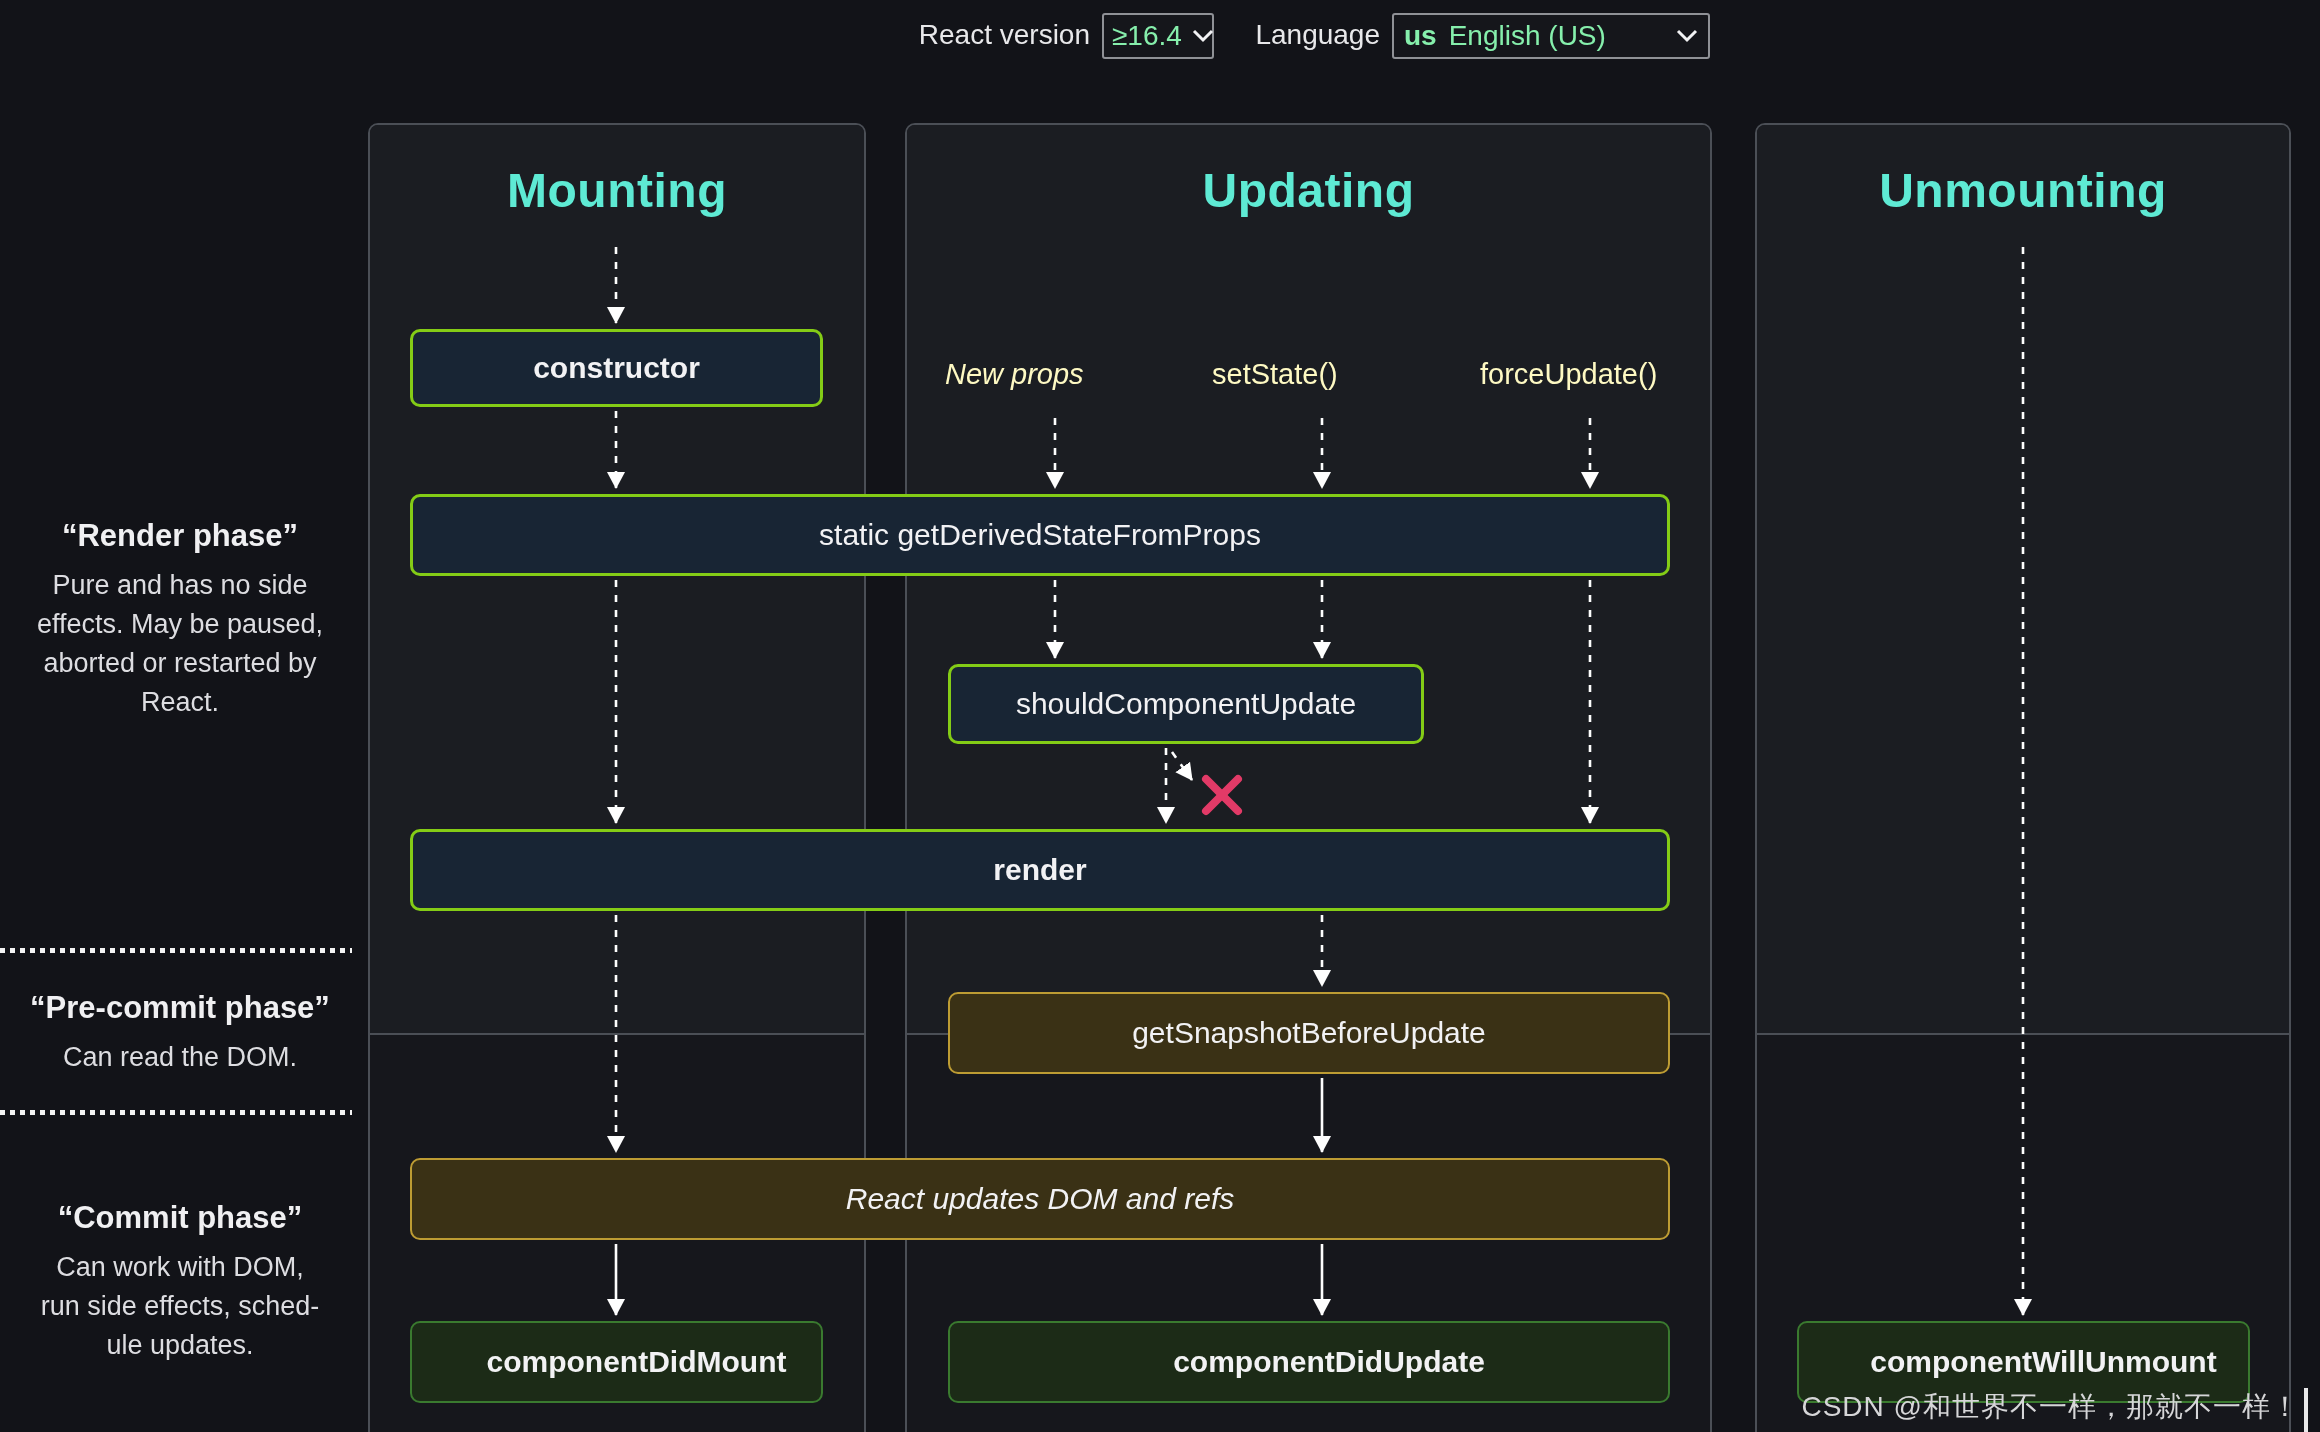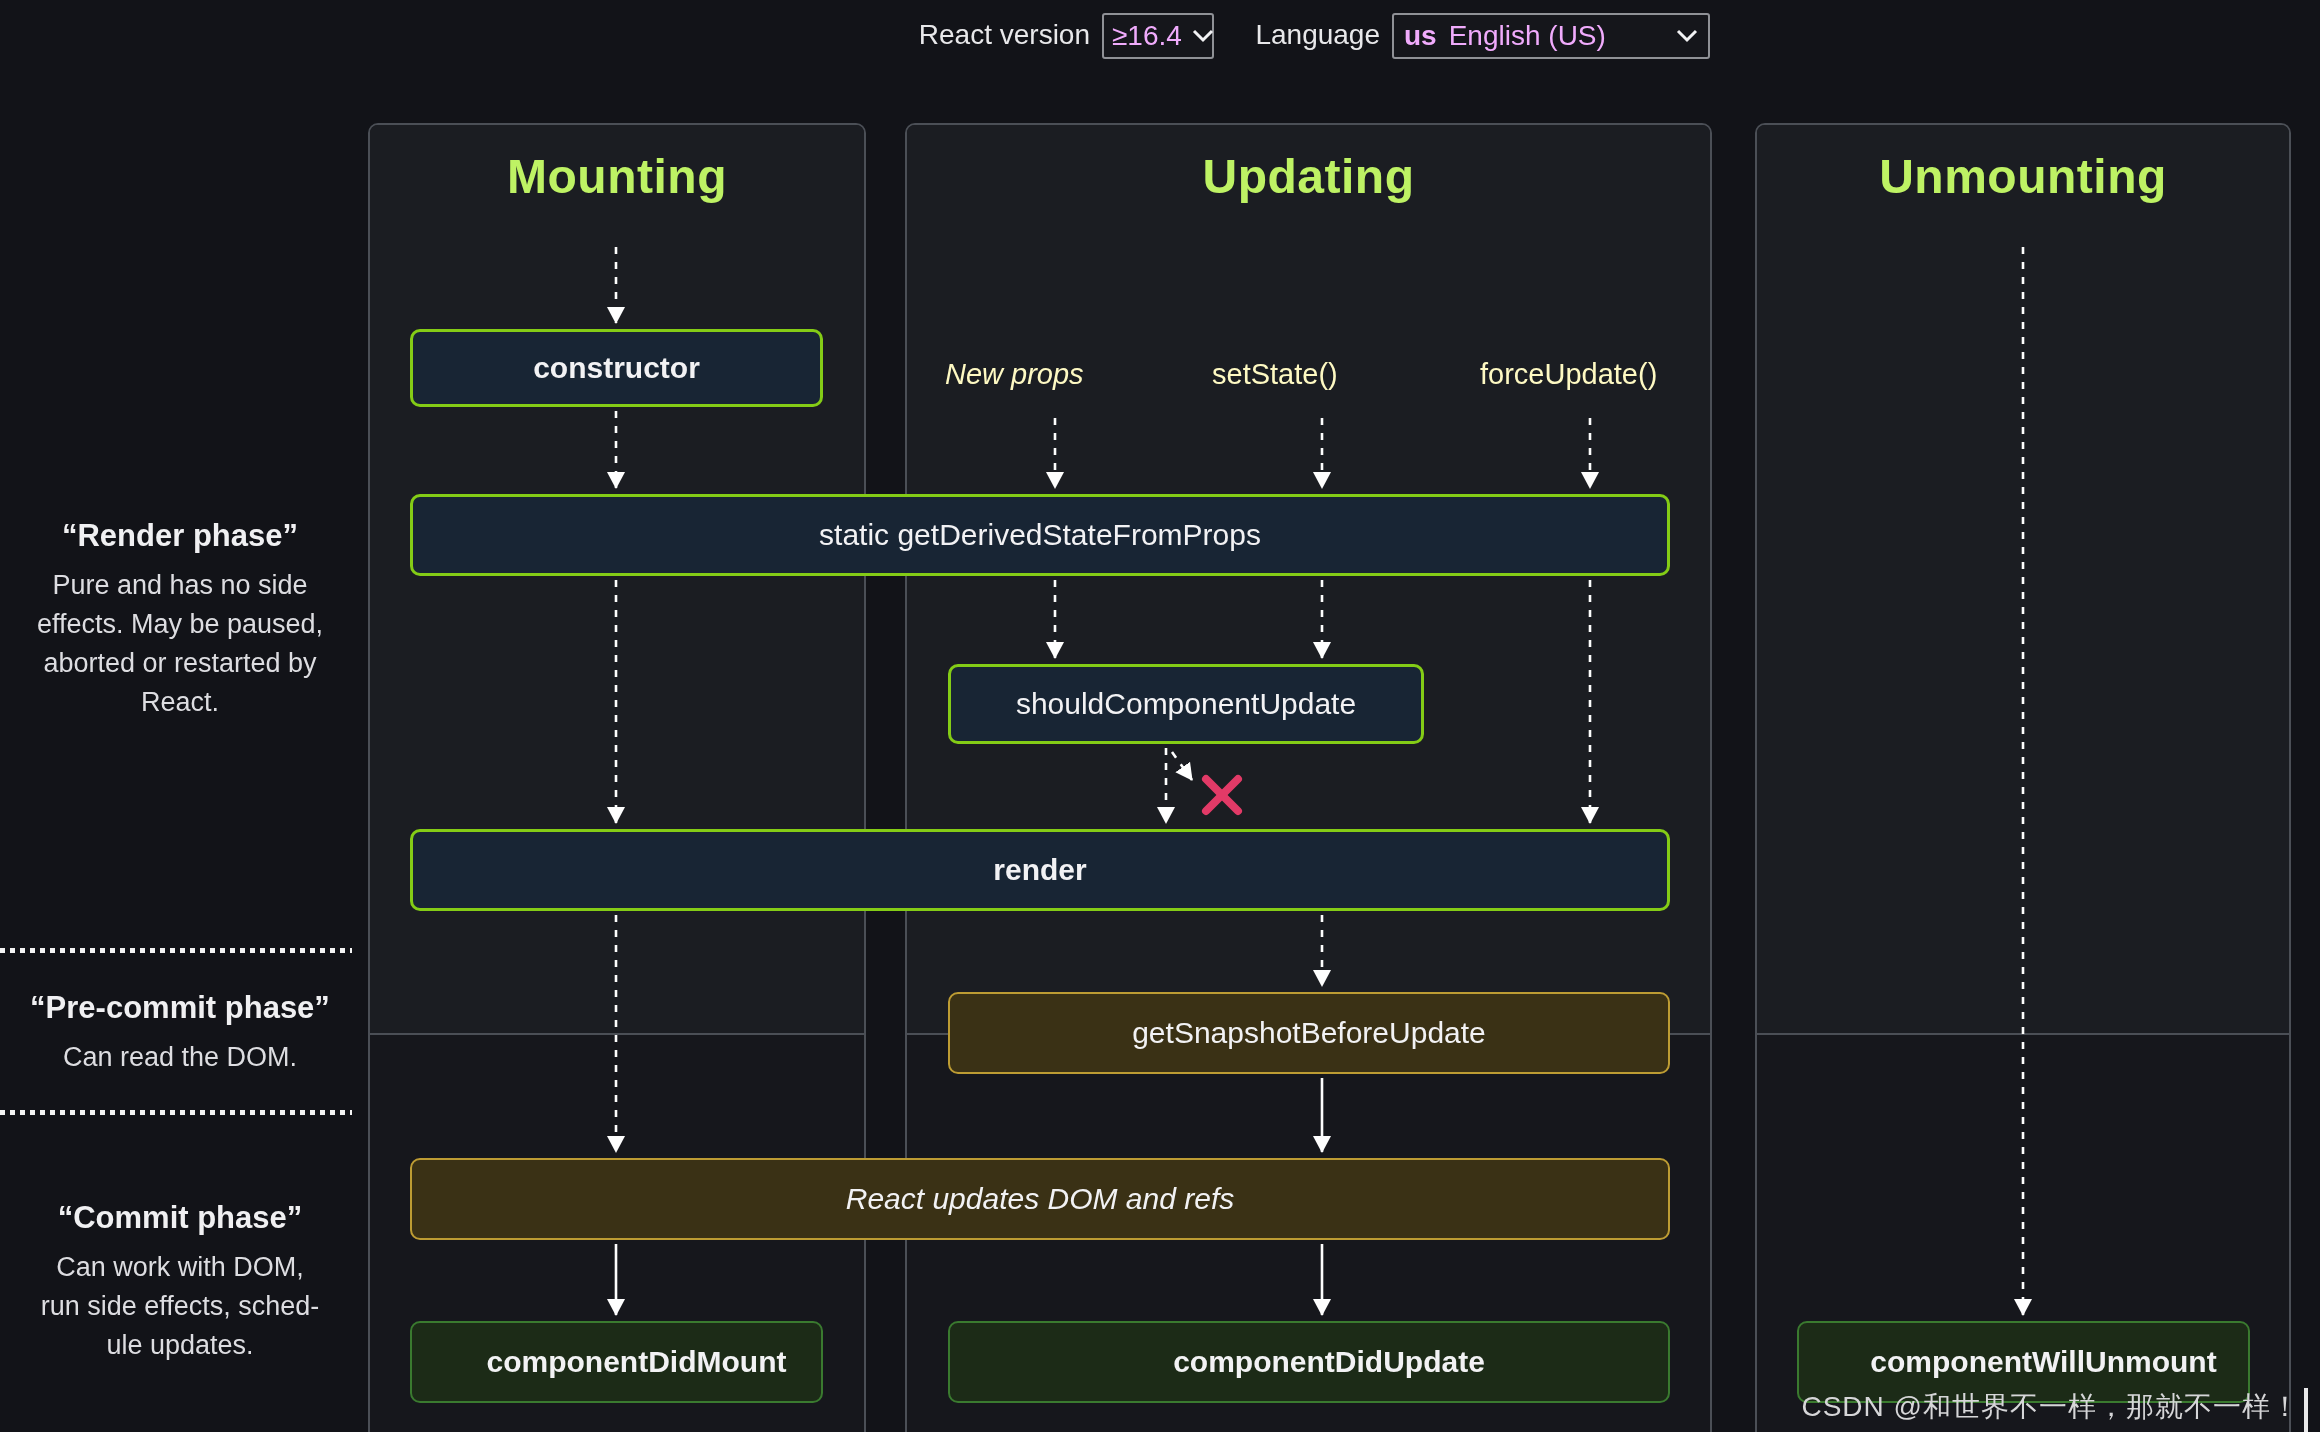--- a/index.html
+++ b/index.html
@@ -7,37 +7,37 @@
     position:relative; width:2320px; height:1432px; overflow:hidden;
     background:#121318;
     font-family:"Liberation Sans", sans-serif;
     color:#ececef;
   }
   
   .tb-label{position:absolute; font-size:28px; color:#e8e8ea;}
   .select{
     position:absolute; height:46px; box-sizing:border-box;
     border:2px solid #8f9196; background:#15161b; border-radius:3px;
-    display:flex; align-items:center; padding:0 10px; font-size:28px; color:#f0abfc;
+    display:flex; align-items:center; padding:0 10px; font-size:28px; color:#86efac;
     cursor:default;
   }
   .select .chev{display:flex; align-items:center; margin-left:10px;}
   .flag{font-weight:700; margin-right:12px;}
   
   .panel{
     position:absolute; top:123px; height:1320px; box-sizing:border-box;
     background:#16171c; border:2px solid #4b4f56; border-radius:10px;
   }
   .panel .upper{
     position:absolute; left:0; right:0; top:0; height:908px;
     background:#1b1d22; border-bottom:2px solid #4b4f56; border-radius:8px 8px 0 0;
   }
   .panel h2{
-    position:relative; margin:24px 0 0 0; text-align:center;
-    font-size:48px; font-weight:700; color:#bef264; letter-spacing:.5px;
+    position:relative; margin:38px 0 0 0; text-align:center;
+    font-size:48px; font-weight:700; color:#5eead4; letter-spacing:.5px;
   }
   
   .phase{position:absolute; left:0; width:360px; text-align:center; z-index:2;}
   .phase-title{font-size:31px; font-weight:700; color:#f0f0f2; margin-bottom:12px;}
   .phase-desc{font-size:27px; line-height:39px; color:#dddde1; white-space:pre-line;}
   .dotsep{
     position:absolute; left:0; width:352px; height:5px; z-index:2;
     background:repeating-linear-gradient(90deg,#f4f4f4 0 5px,transparent 5px 10px);
   }
   

